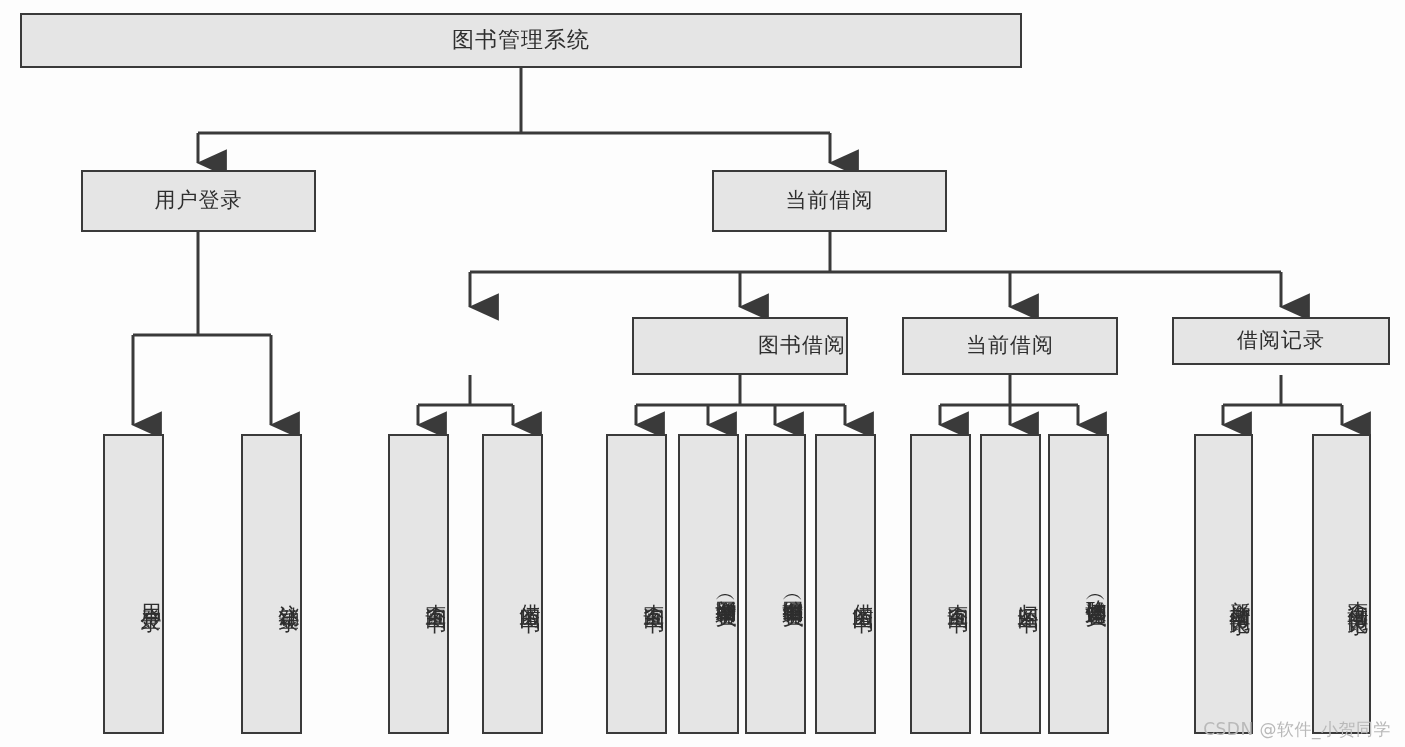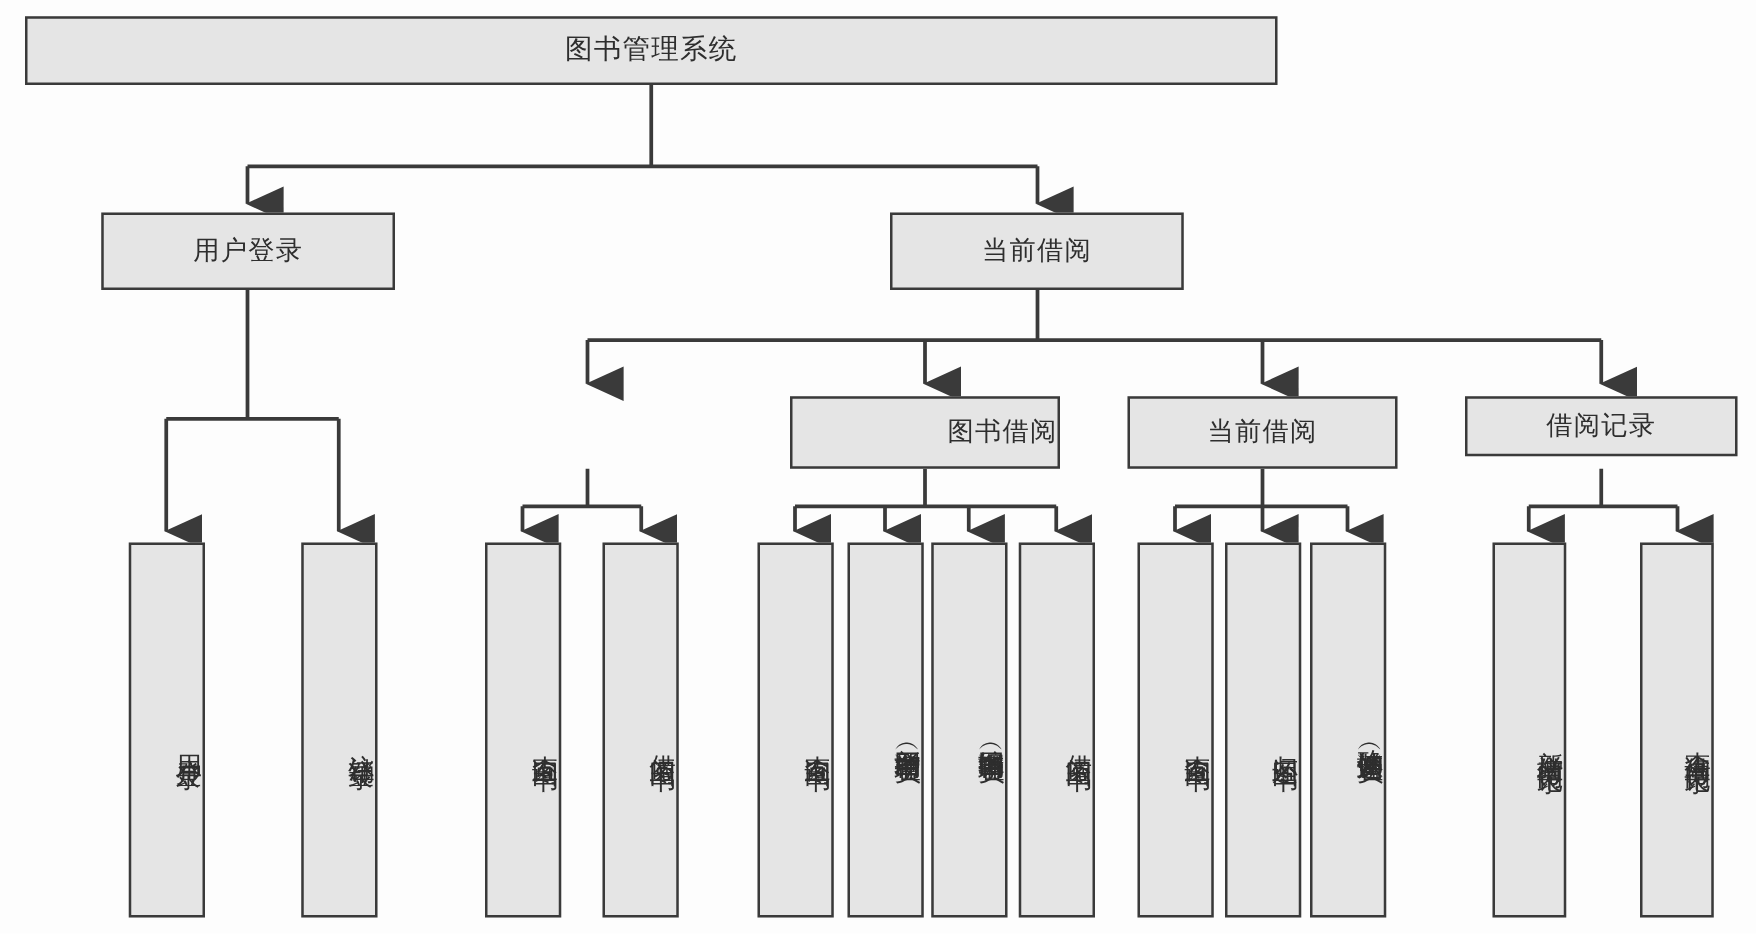--- a/index.html
+++ b/index.html
@@ -184,14 +184,15 @@
     <span>确认归还（管理员）</span>
   </div>
 
   <div class="node vertical" style="left:1194px; top:434px; width:59px; height:300px;">
     <span>新增借阅记录</span>
   </div>
   <div class="node vertical" style="left:1312px; top:434px; width:59px; height:300px;">
     <span>查询借阅记录</span>
   </div>
 
+  <div class="watermark">CSDN @软件_小贺同学</div>
 
 </div>
 
 </body></html>

